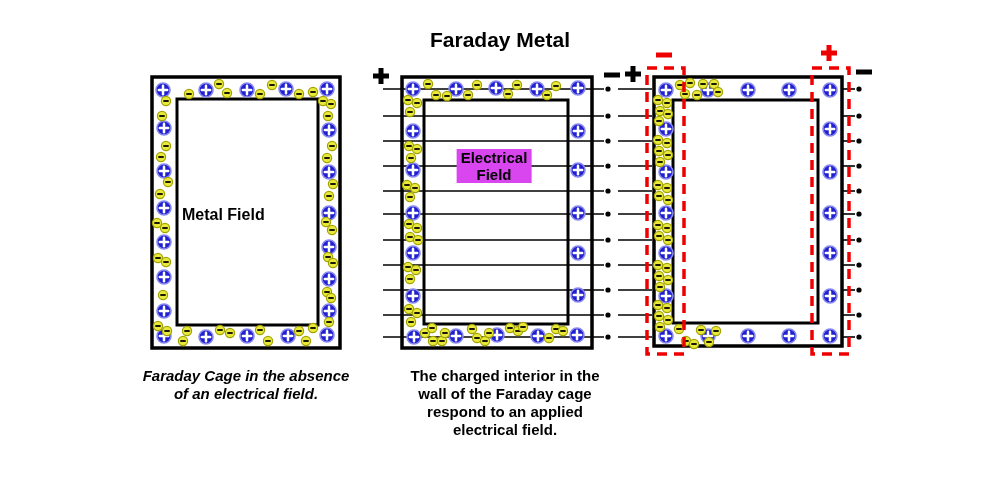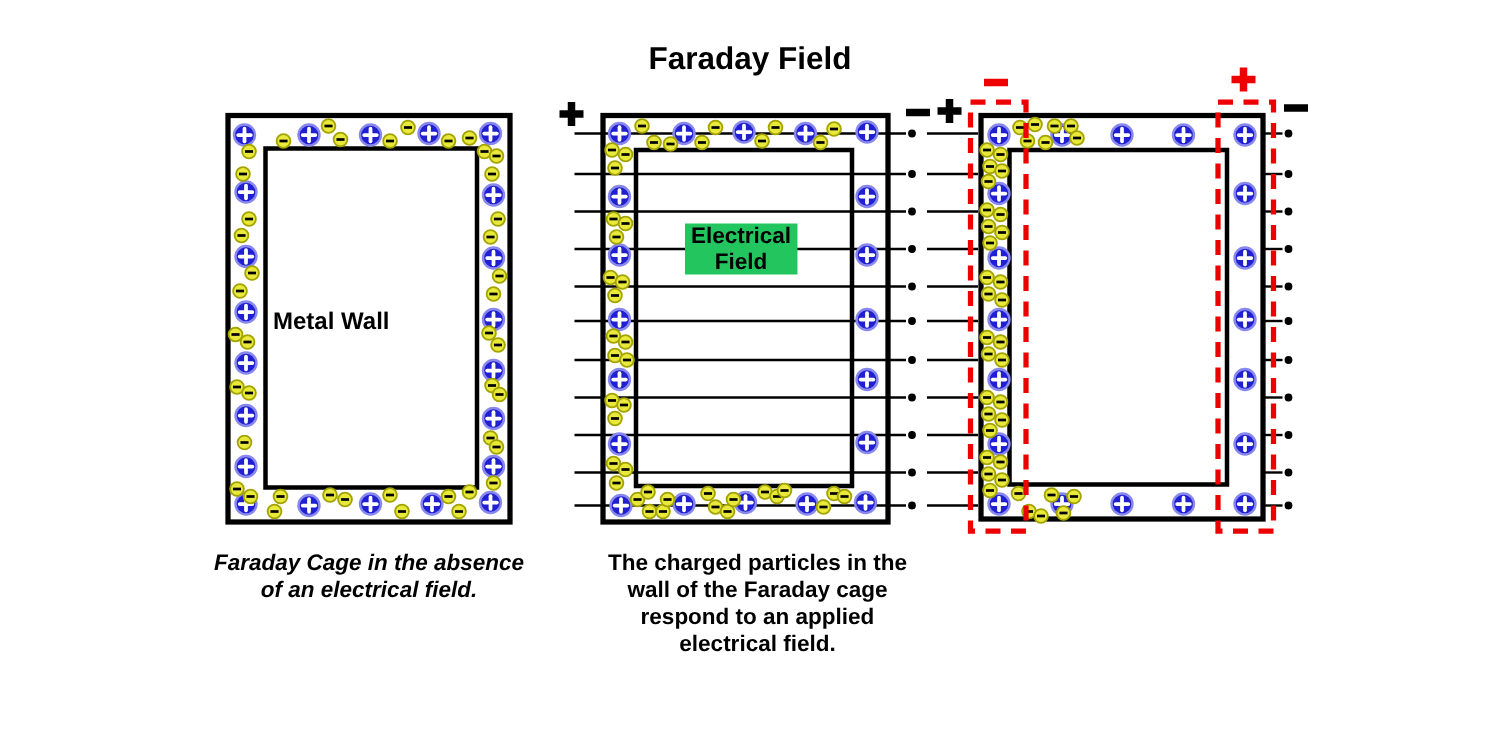--- a/index.html
+++ b/index.html
@@ -9,21 +9,21 @@
   }
   #diagram{position:absolute;left:0;top:0;}
   .txt{position:absolute;color:#000;font-weight:bold;white-space:pre-line;}
   #title{left:500px;top:28px;transform:translateX(-50%);font-size:21px;}
   .caption{top:367px;transform:translateX(-50%);text-align:center;font-size:15px;line-height:18px;}
   #cap1{left:246px;font-style:italic;}
   #cap2{left:505px;}
   #cap3{left:757px;}
   #metal-wall{left:182px;top:206px;font-size:16px;}
   #efield{left:494px;top:149px;transform:translateX(-50%);text-align:center;
-          font-size:15px;line-height:17px;background:#22c55e;padding:0 4px;}
+          font-size:15px;line-height:17px;background:#d946ef;padding:0 4px;}
 </style>
 </head>
 <body>
 
 <div id="figure">
   <svg id="diagram" width="1000" height="500" viewBox="0 0 1000 500">
       <rect x="152" y="77" width="188" height="271" fill="none" stroke="#000000" stroke-width="3.5"></rect>
       <rect x="177" y="99" width="141" height="226" fill="none" stroke="#000000" stroke-width="3"></rect>
       <circle cx="163" cy="90" r="7" fill="#2020d0" stroke="#8888ee" stroke-width="1.6"></circle>
       <line x1="158.8" y1="90" x2="167.2" y2="90" stroke="#ffffff" stroke-width="2.5" stroke-linecap="round"></line>
@@ -530,25 +530,25 @@
       <rect x="647" y="68" width="37" height="286" fill="none" stroke="#ee0000" stroke-width="3.5" stroke-dasharray="10 7"></rect>
       <rect x="812" y="68" width="37" height="286" fill="none" stroke="#ee0000" stroke-width="3.5" stroke-dasharray="10 7"></rect>
       <line x1="625" y1="74" x2="641" y2="74" stroke="#000000" stroke-width="5"></line>
       <line x1="633" y1="66" x2="633" y2="82" stroke="#000000" stroke-width="5"></line>
       <line x1="856" y1="72" x2="872" y2="72" stroke="#000000" stroke-width="5"></line>
       <line x1="656" y1="55" x2="672" y2="55" stroke="#ee0000" stroke-width="5"></line>
       <line x1="821" y1="53" x2="837" y2="53" stroke="#ee0000" stroke-width="5"></line>
       <line x1="829" y1="45" x2="829" y2="61" stroke="#ee0000" stroke-width="5"></line>
     </svg>
 
-  <div id="title" class="txt">Faraday Field</div>
+  <div id="title" class="txt">Faraday Metal</div>
 
-  <div id="metal-wall" class="txt">Metal Wall</div>
+  <div id="metal-wall" class="txt">Metal Field</div>
   <div id="efield" class="txt">Electrical
 Field</div>
 
   <div id="cap1" class="txt caption">Faraday Cage in the absence
 of an electrical field.</div>
-  <div id="cap2" class="txt caption">The charged particles in the
+  <div id="cap2" class="txt caption">The charged interior in the
 wall of the Faraday cage
 respond to an applied
 electrical field.</div>
 </div>
 
 </body></html>

